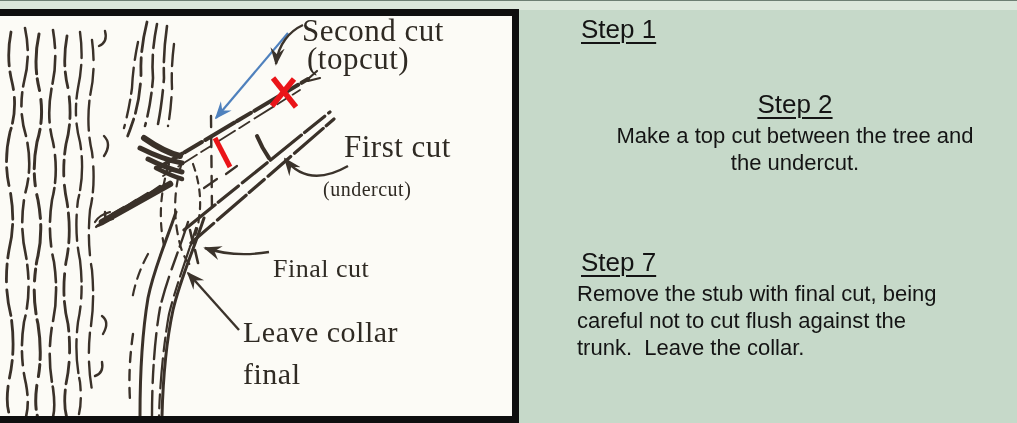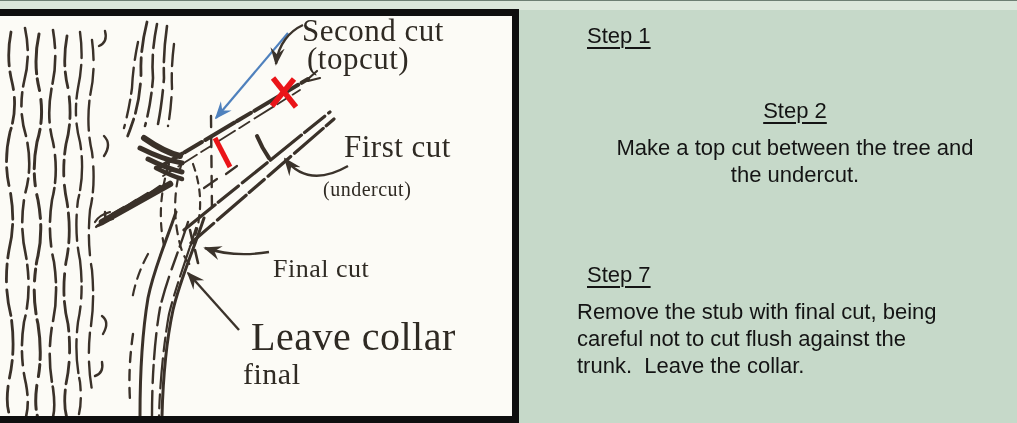--- a/index.html
+++ b/index.html
@@ -15,21 +15,21 @@
   .etch{position:absolute;left:0;top:0;}
   .etch-label{
     position:absolute;font-family:"Liberation Serif","DejaVu Serif",serif;
     color:#2f2a23;white-space:nowrap;letter-spacing:.5px;line-height:1;
   }
   .steps-panel{position:absolute;left:577px;top:12px;width:436px;color:#141414;}
   .step{margin:0;}
   .step + .step-gap-2{margin-top:48px;text-align:center;}
   .step + .step-gap-3{margin-top:73px;}
   .step-title{
-    margin:10px;font-size:22px;font-weight:normal;line-height:27px;
+    margin:4px;font-size:26px;font-weight:normal;line-height:27px;
     text-decoration:underline;text-decoration-thickness:2px;text-underline-offset:4px;
   }
   .step-body{font-size:22px;line-height:27px;white-space:pre;}
 </style>
 </head>
 <body>
 
 <div class="top-strip"></div>
 
 <div class="diagram-box">
@@ -114,21 +114,21 @@
       <path d="M241,314 L190,257" marker-end="url(#ah-dark)"></path>
     </g>
   </svg>
 </div>
 
 <div class="etch-label" style="left:302px;top:15px;font-size:31px">Second cut</div>
 <div class="etch-label" style="left:307px;top:43px;font-size:31px">(topcut)</div>
 <div class="etch-label" style="left:344px;top:131px;font-size:31px">First cut</div>
 <div class="etch-label" style="left:323px;top:179px;font-size:20px">(undercut)</div>
 <div class="etch-label" style="left:273px;top:256px;font-size:26px">Final cut</div>
-<div class="etch-label" style="left:251px;top:317px;font-size:40px">Leave collar</div>
+<div class="etch-label" style="left:243px;top:317px;font-size:30px">Leave collar</div>
 <div class="etch-label" style="left:243px;top:359px;font-size:30px">final</div>
 
 <div class="steps-panel">
   <div class="step">
     <h3 class="step-title">Step 1</h3>
   </div>
   <div class="step step-gap-2">
     <h3 class="step-title">Step 2</h3>
     <div class="step-body">Make a top cut between the tree and
 the undercut.</div>

